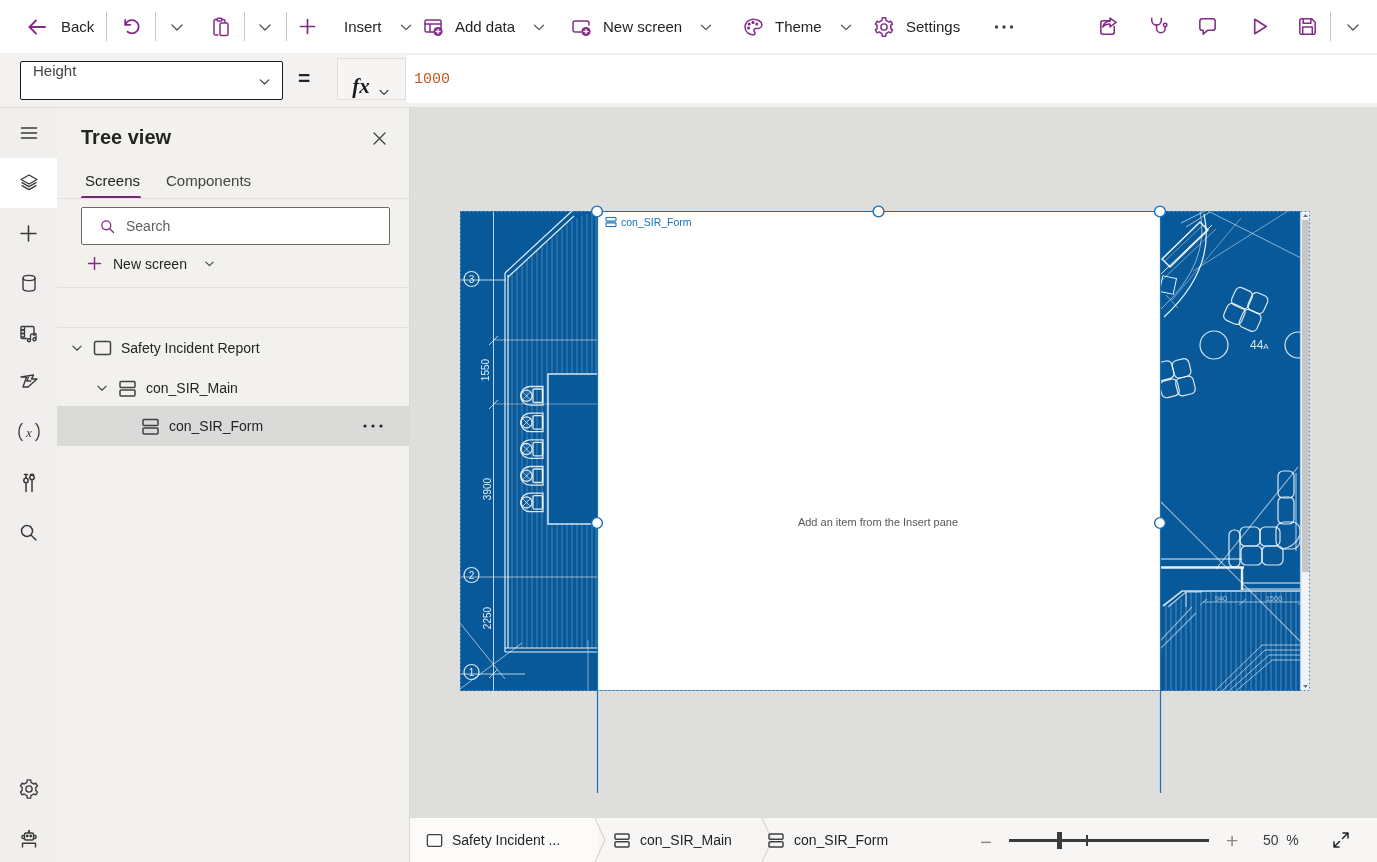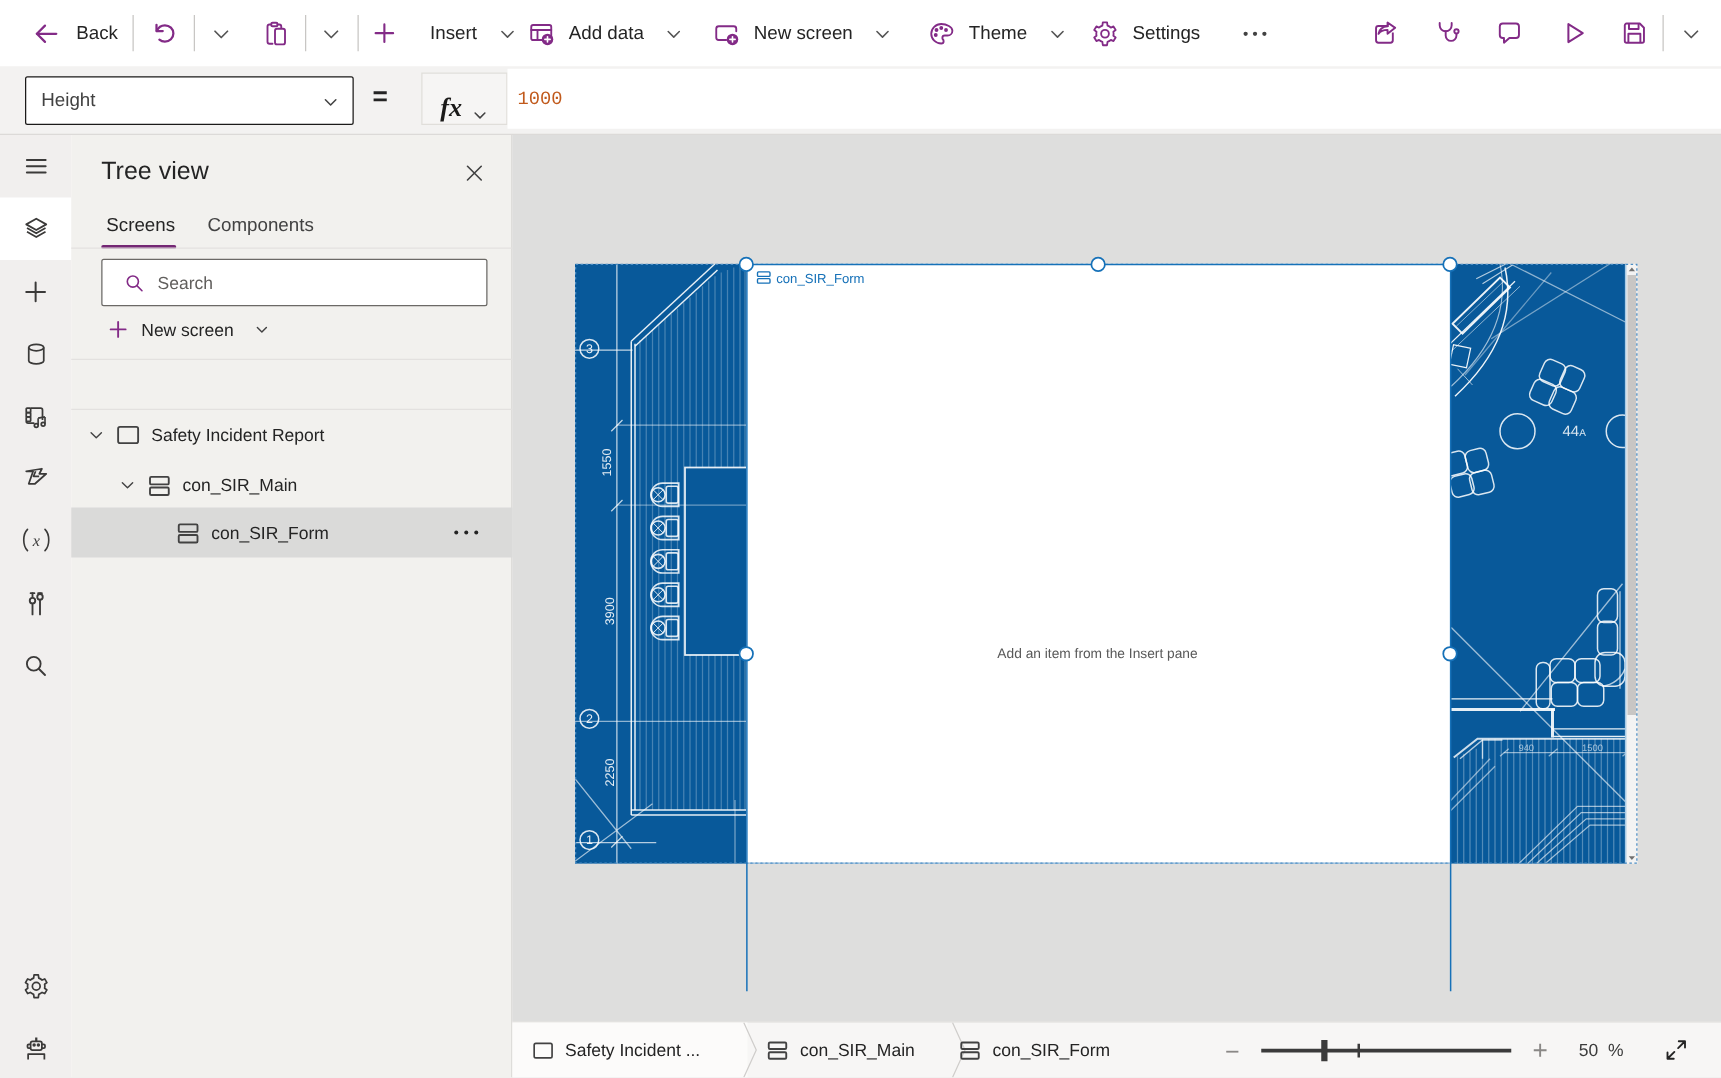--- a/index.html
+++ b/index.html
@@ -5,21 +5,21 @@
   html,body{margin:0;padding:0}
   body{width:1377px;height:862px;position:relative;font-family:"Liberation Sans",sans-serif;background:#fff;overflow:hidden}
   .abs{position:absolute}
   svg{display:block}
   
   #cmdbar{left:0;top:0;width:1377px;height:53px;background:#fff}
   .cb-item{position:absolute;top:0;height:53px;display:flex;align-items:center;color:#242424;font-size:15px;white-space:nowrap}
   .cb-sep{position:absolute;top:12px;width:1px;height:29px;background:#c8c6c4}
   
   #fbar{left:0;top:53px;width:1377px;height:55px;background:#f3f2f1;border-bottom:1px solid #dcdad8;box-sizing:border-box}
-  #propdd{position:absolute;left:20px;top:8px;width:263px;height:39px;background:#fff;border:1px solid #1b1a19;border-radius:2px;box-sizing:border-box;display:flex;align-items:center;font-size:15px;color:#424242}
+  #propdd{position:absolute;left:20px;top:8px;width:263px;height:39px;background:#fff;border:1px solid #1b1a19;border-radius:2px;box-sizing:border-box;display:flex;font-size:15px;color:#424242}
   #fxbtn{position:absolute;left:337px;top:5px;width:69px;height:42px;background:#f6f5f4;border:1px solid #e0deda;box-sizing:border-box;display:flex;align-items:flex-end;justify-content:center}
   #finput{position:absolute;left:406px;top:2px;width:971px;height:48px;background:#fff;display:flex;align-items:center}
   
   #rail{left:0;top:108px;width:57px;height:754px;background:#f1efee}
   .rail-ic{position:absolute;left:0;width:57px;height:50px;display:flex;align-items:center;justify-content:center;color:#3b3a39}
   
   #tree{left:57px;top:108px;width:353px;height:754px;background:#f2f1ee;border-right:1px solid #d8d6d4;box-sizing:border-box}
   .trow{position:absolute;left:0;width:353px;height:40px;display:flex;align-items:center;font-size:14px;color:#242424}
   .tdiv{position:absolute;left:0;width:353px;height:1px;background:#e3e1df}
   
@@ -260,21 +260,21 @@
         <rect x="6.5" y="5" width="9" height="7" rx="1.5"></rect>
         <circle cx="9.3" cy="8" r="0.7" fill="#3b3a39"></circle>
         <circle cx="12.7" cy="8" r="0.7" fill="#3b3a39"></circle>
         <path d="M6.5 7.5H5a1 1 0 0 0-1 1v1a1 1 0 0 0 1 1h1.5M15.5 7.5H17a1 1 0 0 1 1 1v1a1 1 0 0 1-1 1h-1.5"></path>
         <path d="M4.5 19.5v-4.3h13v4.3"></path>
       </svg>
   </div>
 </div>
 
 <div id="tree" class="abs">
-  <div style="position:absolute;left:24px;top:18px;font-size:20px;font-weight:400;color:#242424">Tree view</div>
+  <div style="position:absolute;left:24px;top:18px;font-size:20px;font-weight:700;color:#242424">Tree view</div>
   <svg style="position:absolute;left:315px;top:23px" width="15" height="15" viewBox="0 0 15 15" fill="none" stroke="#424242" stroke-width="1.3" stroke-linecap="round">
       <path d="M2 2l11 11M13 2 2 13"></path>
     </svg>
   <div style="position:absolute;left:28px;top:64px;font-size:15px;font-weight:400;color:#242424">Screens</div>
   <div style="position:absolute;left:109px;top:64px;font-size:15px;color:#424242">Components</div>
   <div style="position:absolute;left:24px;top:88px;width:60px;height:3px;background:#742774;border-radius:2px"></div>
   <div class="tdiv" style="top:90px"></div>
   <div style="position:absolute;left:24px;top:99px;width:309px;height:38px;background:#fff;border:1px solid #6b6966;border-radius:2px;box-sizing:border-box">
     <svg style="position:absolute;left:17px;top:10px" width="17" height="17" viewBox="0 0 21 21" fill="none" stroke="#832b87" stroke-width="1.6" stroke-linecap="round">
         <circle cx="9" cy="9" r="5.5"></circle>

